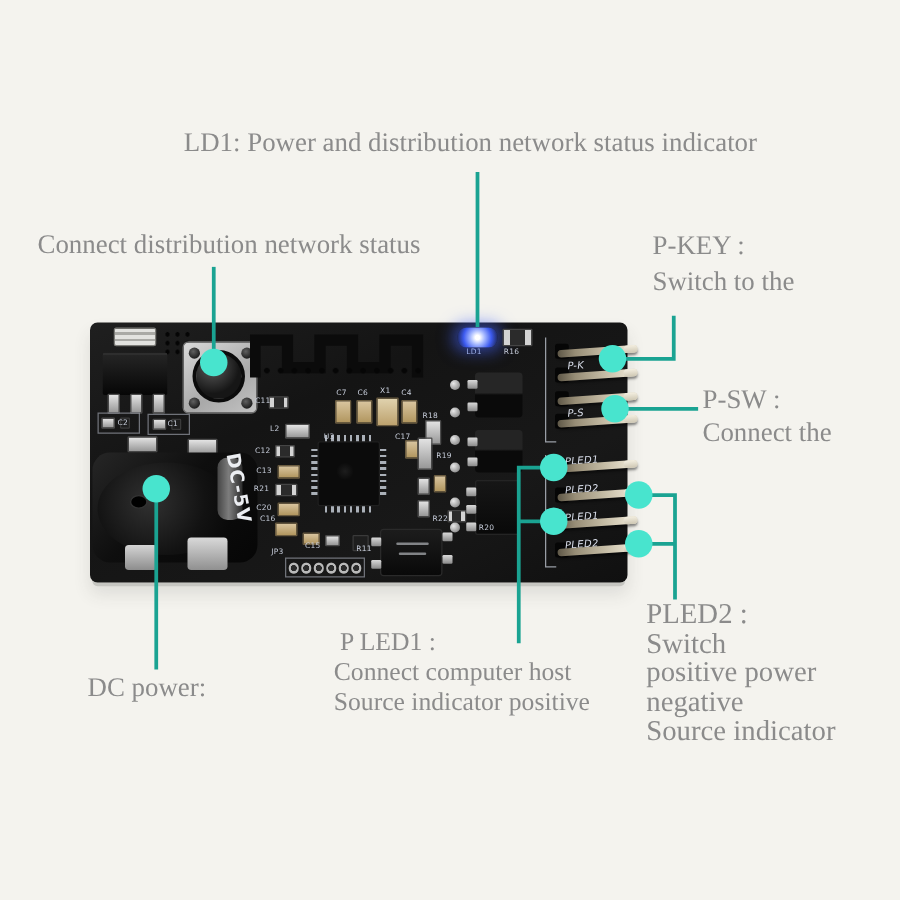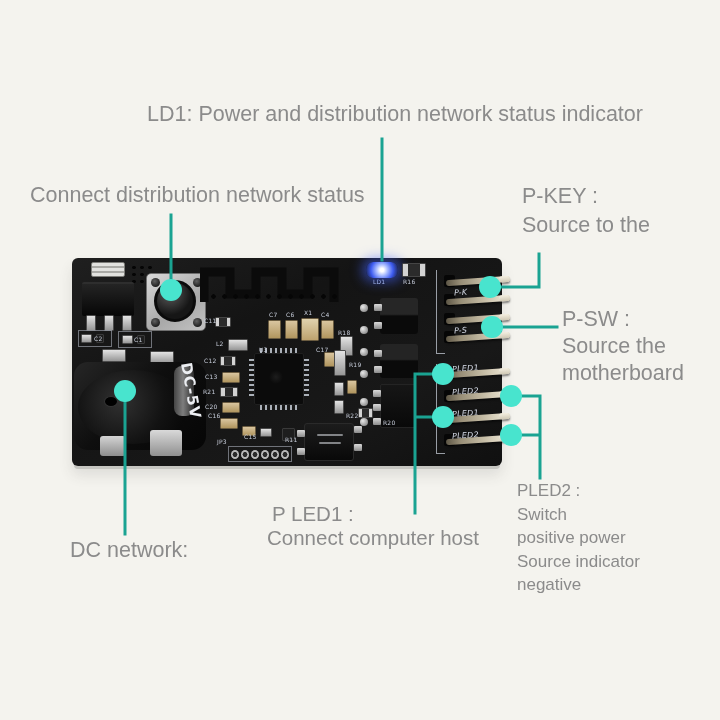--- a/index.html
+++ b/index.html
@@ -3,25 +3,25 @@
 <meta charset="utf-8">
 <style>
   :root{
     --background:#f4f3ee; --label-text:#8b8b8b; --callout-line:#1aa392;
     --callout-dot:#48e4ce; --board:#161616; --silkscreen:#c7cdda; --led-blue:#3d5bf0;
   }
   html,body{margin:0;padding:0;background:#fff;}
   .stage{position:relative;width:720px;height:720px;background:var(--background);
          font-family:"Liberation Sans",sans-serif;overflow:hidden;}
   
-  .txt{position:absolute;color:var(--label-text);font-size:21.5px;white-space:nowrap;}
+  .txt{position:absolute;color:var(--label-text);font-size:21.5px;white-space:nowrap;font-family:Liberation Serif, serif;}
   .blk div{white-space:nowrap;}
   #pkey-block{line-height:29px;}
   #psw-block{line-height:27px;}
-  #pled2-block{font-size:17px;line-height:23.5px;}
+  #pled2-block{font-size:23px;line-height:23.5px;}
   #pled1-block{font-size:20.5px;line-height:24px;}
   #dc-block{line-height:28px;}
   
   svg.overlay{position:absolute;left:0;top:0;pointer-events:none;}
   .cline{stroke:var(--callout-line);stroke-width:3;fill:none;stroke-linecap:square;}
   .cdot{fill:var(--callout-dot);}
   
   .board{position:absolute;left:72px;top:258px;width:430px;height:208px;border-radius:6px;
          background:linear-gradient(155deg,#1f1f1f 0%,#141414 35%,#181818 70%,#101010 100%);
          box-shadow:0 5px 0 -2px #c6c6c1,0 9px 14px rgba(60,60,55,.12);}
@@ -244,39 +244,39 @@
     <circle class="cdot" cx="511" cy="396" r="11"></circle>
     <circle class="cdot" cx="511" cy="435" r="11"></circle>
   </svg>
 
   <div class="txt" style="left:147px;top:102px">LD1: Power and distribution network status indicator</div>
 
   <div class="txt" style="left:30px;top:183px">Connect distribution network status</div>
 
   <div class="txt blk" id="pkey-block" style="left:522px;top:182px">
     <div>P-KEY :</div>
-    <div>Source to the</div>
+    <div>Switch to the</div>
   </div>
 
   <div class="txt blk" id="psw-block" style="left:562px;top:306px">
     <div>P-SW :</div>
-    <div>Source the</div>
-    <div>motherboard</div>
+    <div>Connect the</div>
   </div>
 
   <div class="txt blk" id="pled2-block" style="left:517px;top:479px">
     <div>PLED2 :</div>
     <div>Switch</div>
     <div>positive power</div>
+    <div>negative</div>
     <div>Source indicator</div>
-    <div>negative</div>
   </div>
 
   <div class="txt blk" id="pled1-block" style="left:267px;top:502px">
     <div style="margin-left:5px">P LED1 :</div>
     <div>Connect computer host</div>
+    <div>Source indicator positive</div>
   </div>
 
   <div class="txt blk" id="dc-block" style="left:70px;top:536px">
-    <div>DC network:</div>
+    <div>DC power:</div>
   </div>
 
 </div>
 
 </body></html>

